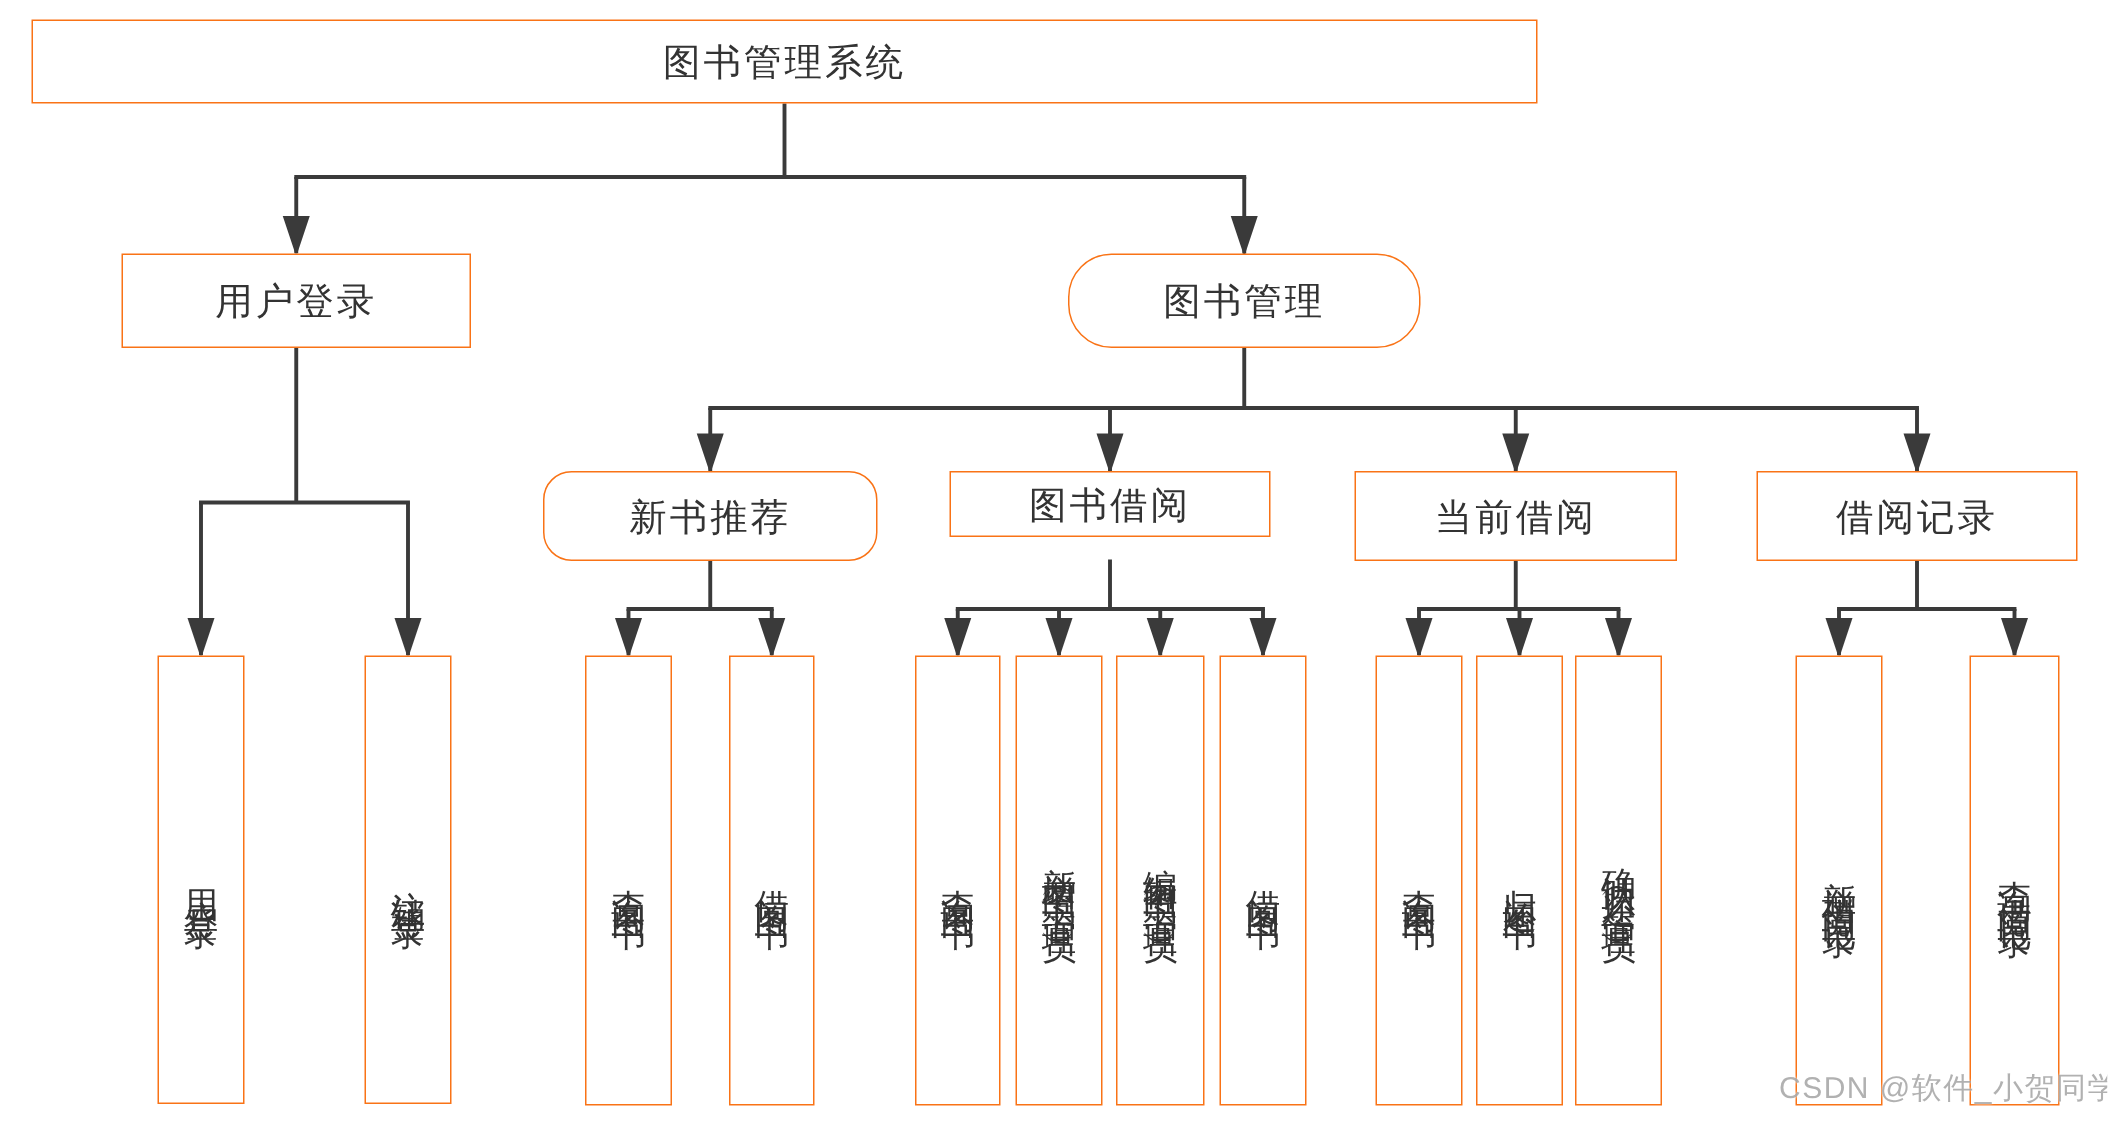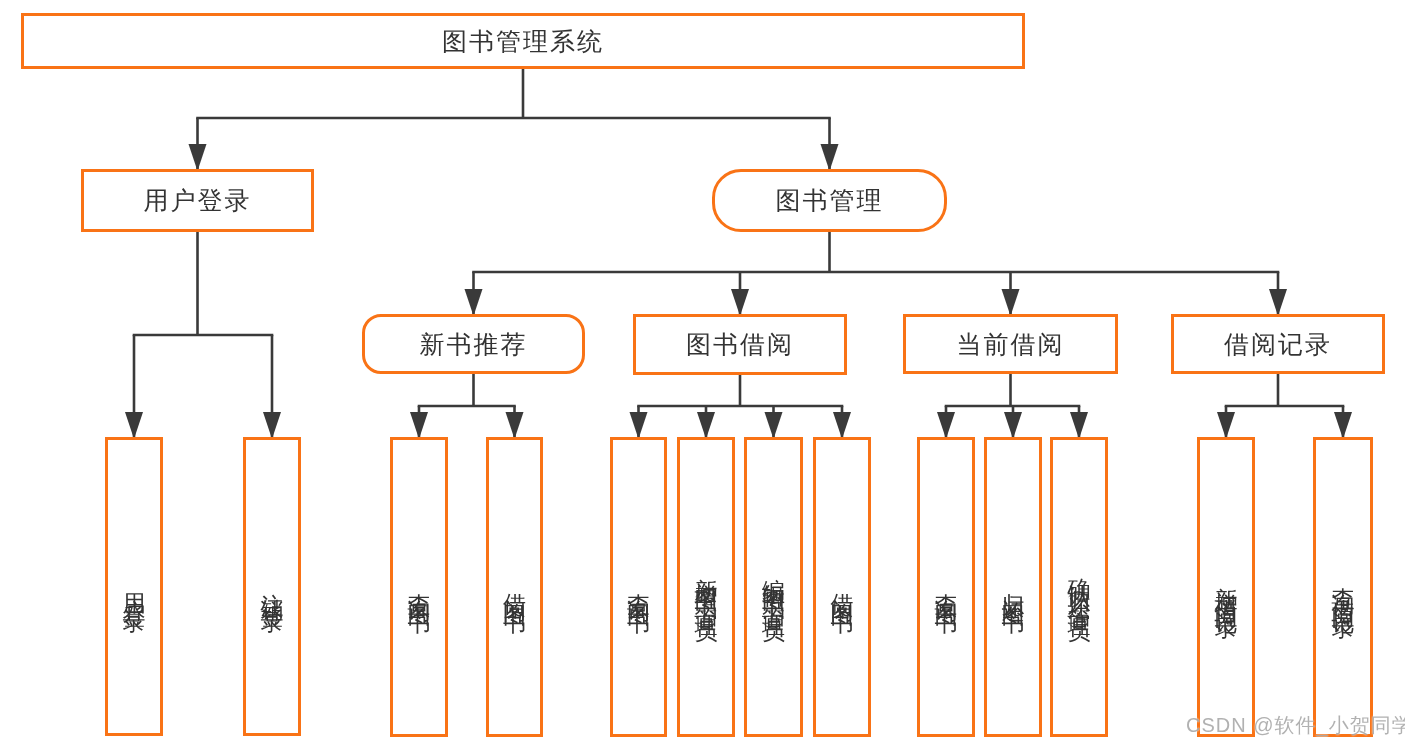--- a/index.html
+++ b/index.html
@@ -14,21 +14,21 @@
   .connectors {
     position: absolute;
     left: 0; top: 0;
     width: 1405px; height: 747px;
     z-index: 1;
   }
   .node {
     position: absolute;
     box-sizing: border-box;
     background: #ffffff;
-    border: 3px solid #f97316;
+    border: 1px solid #f97316;
     display: flex;
     align-items: center;
     justify-content: center;
     color: #333333;
     z-index: 2;
   }
   .node.h .lbl {
     font-size: 25px;
     letter-spacing: 2px;
     white-space: nowrap;
@@ -116,21 +116,21 @@
       </div>
       <div class="node h" style="left: 81px; top: 169px; width: 233px; height: 63px;">
         <span class="lbl">用户登录</span>
       </div>
       <div class="node h" style="left: 712px; top: 169px; width: 235px; height: 63px; border-radius: 29px;">
         <span class="lbl">图书管理</span>
       </div>
       <div class="node h" style="left: 362px; top: 314px; width: 223px; height: 60px; border-radius: 19px;">
         <span class="lbl">新书推荐</span>
       </div>
-      <div class="node h" style="left: 633px; top: 314px; width: 214px; height: 61px;">
+      <div class="node h" style="left: 633px; top: 314px; width: 214px; height: 44px;">
         <span class="lbl">图书借阅</span>
       </div>
       <div class="node h" style="left: 903px; top: 314px; width: 215px; height: 60px;">
         <span class="lbl">当前借阅</span>
       </div>
       <div class="node h" style="left: 1171px; top: 314px; width: 214px; height: 60px;">
         <span class="lbl">借阅记录</span>
       </div>
       <div class="node v" style="left: 105px; top: 437px; width: 58px; height: 299px;">
         <span class="lbl">用户登录</span>

